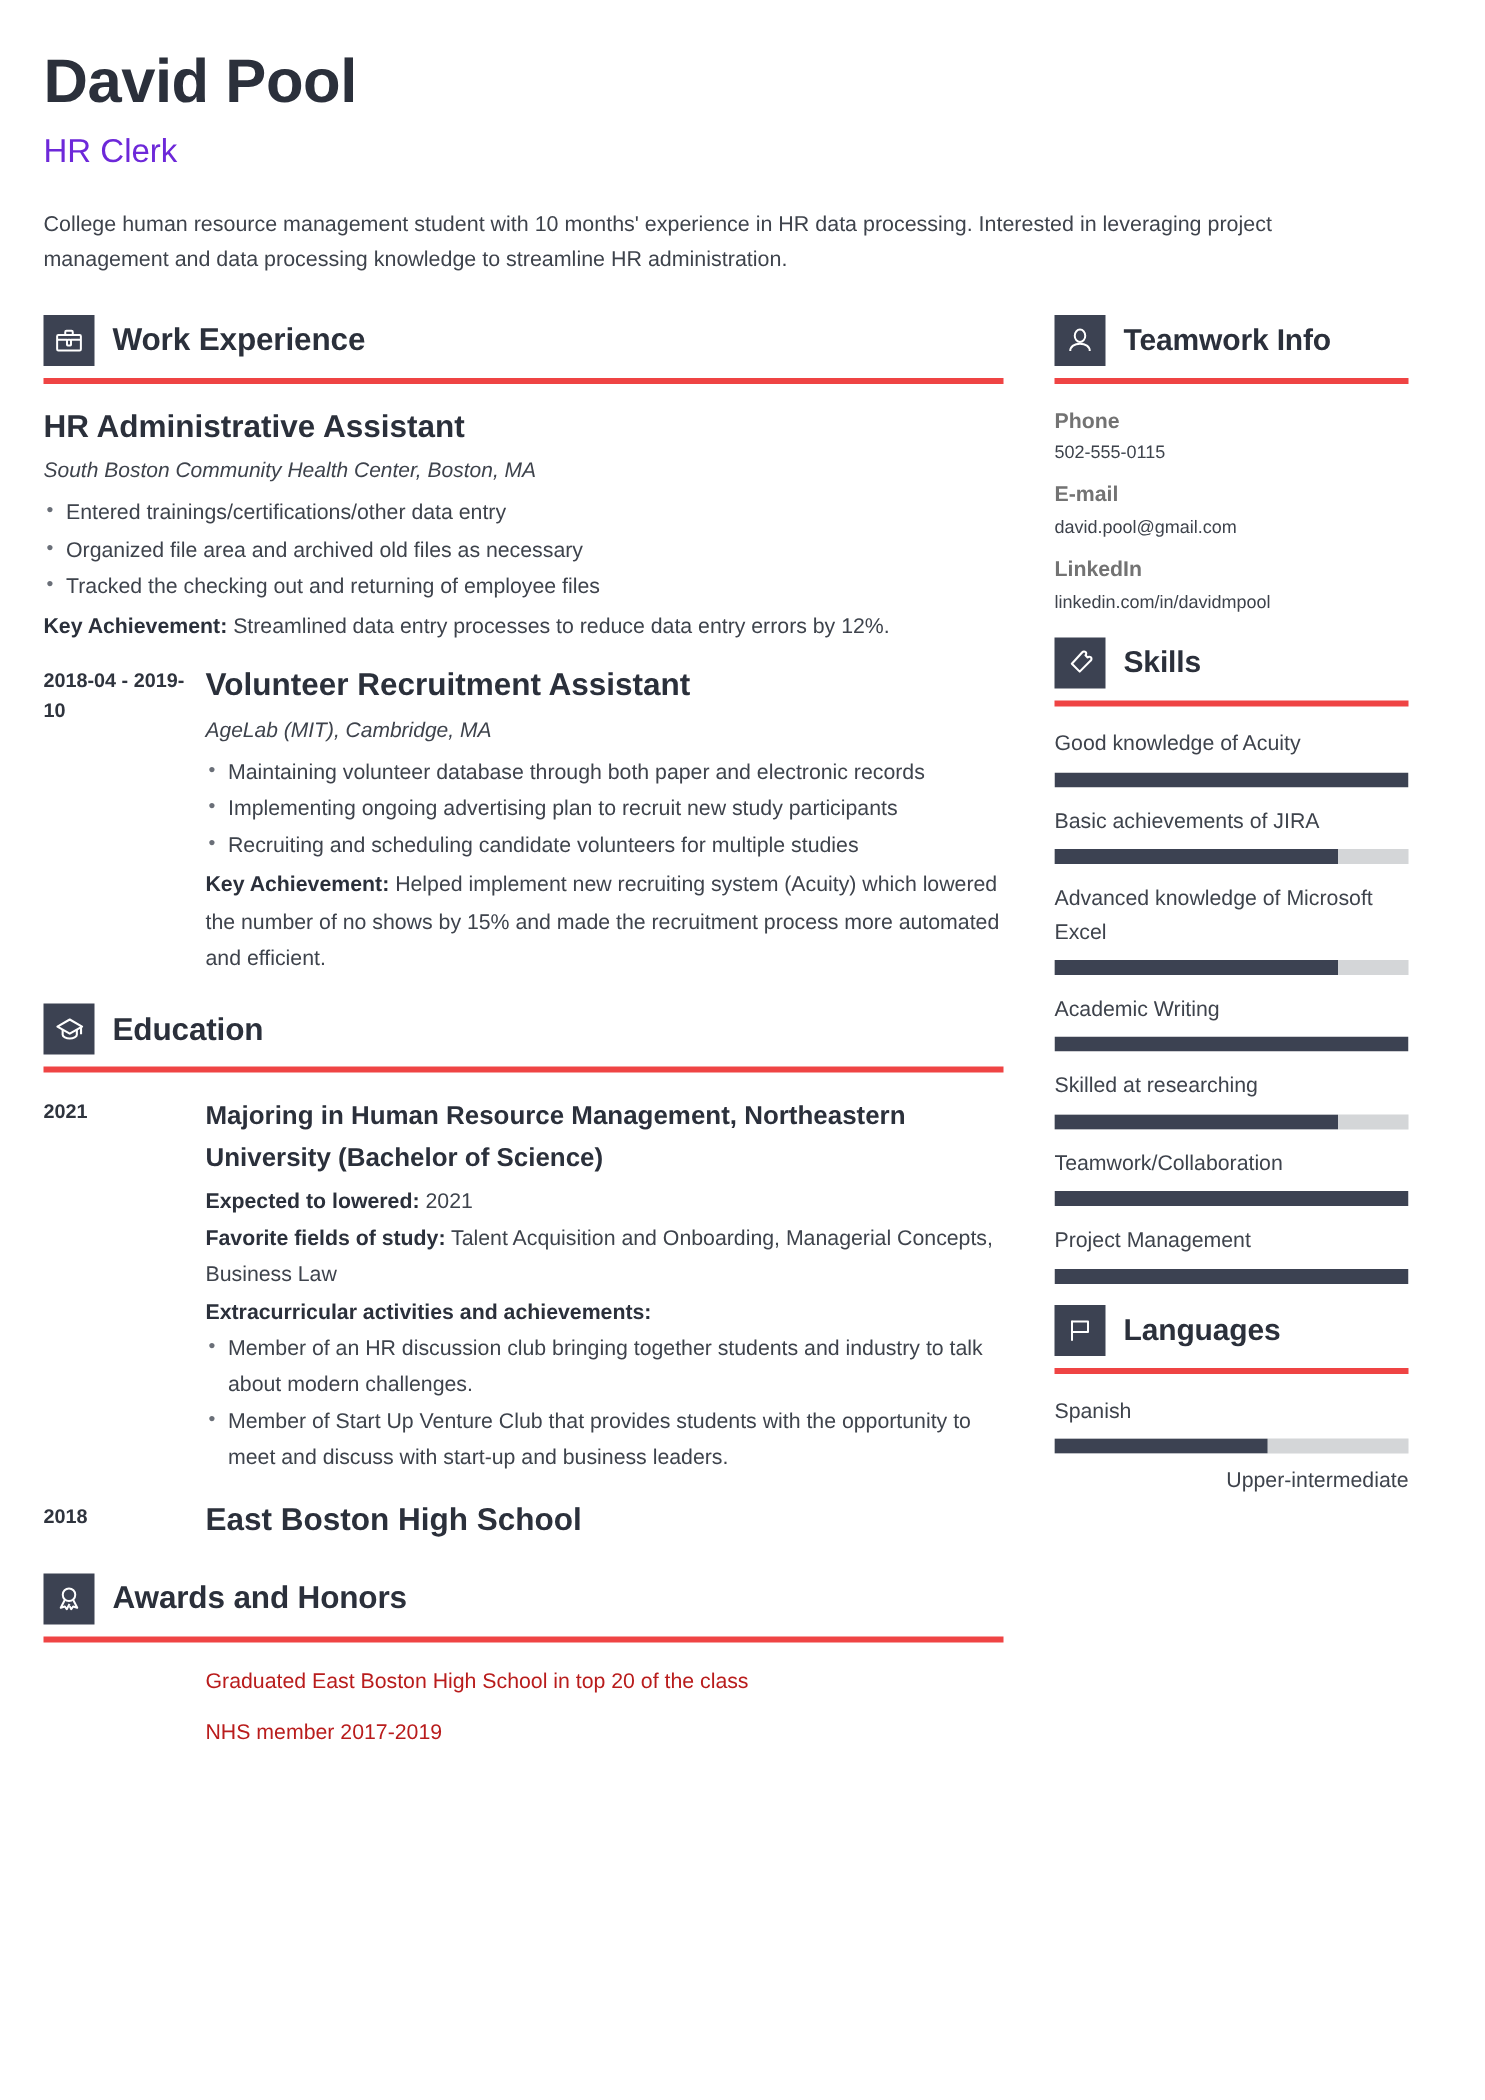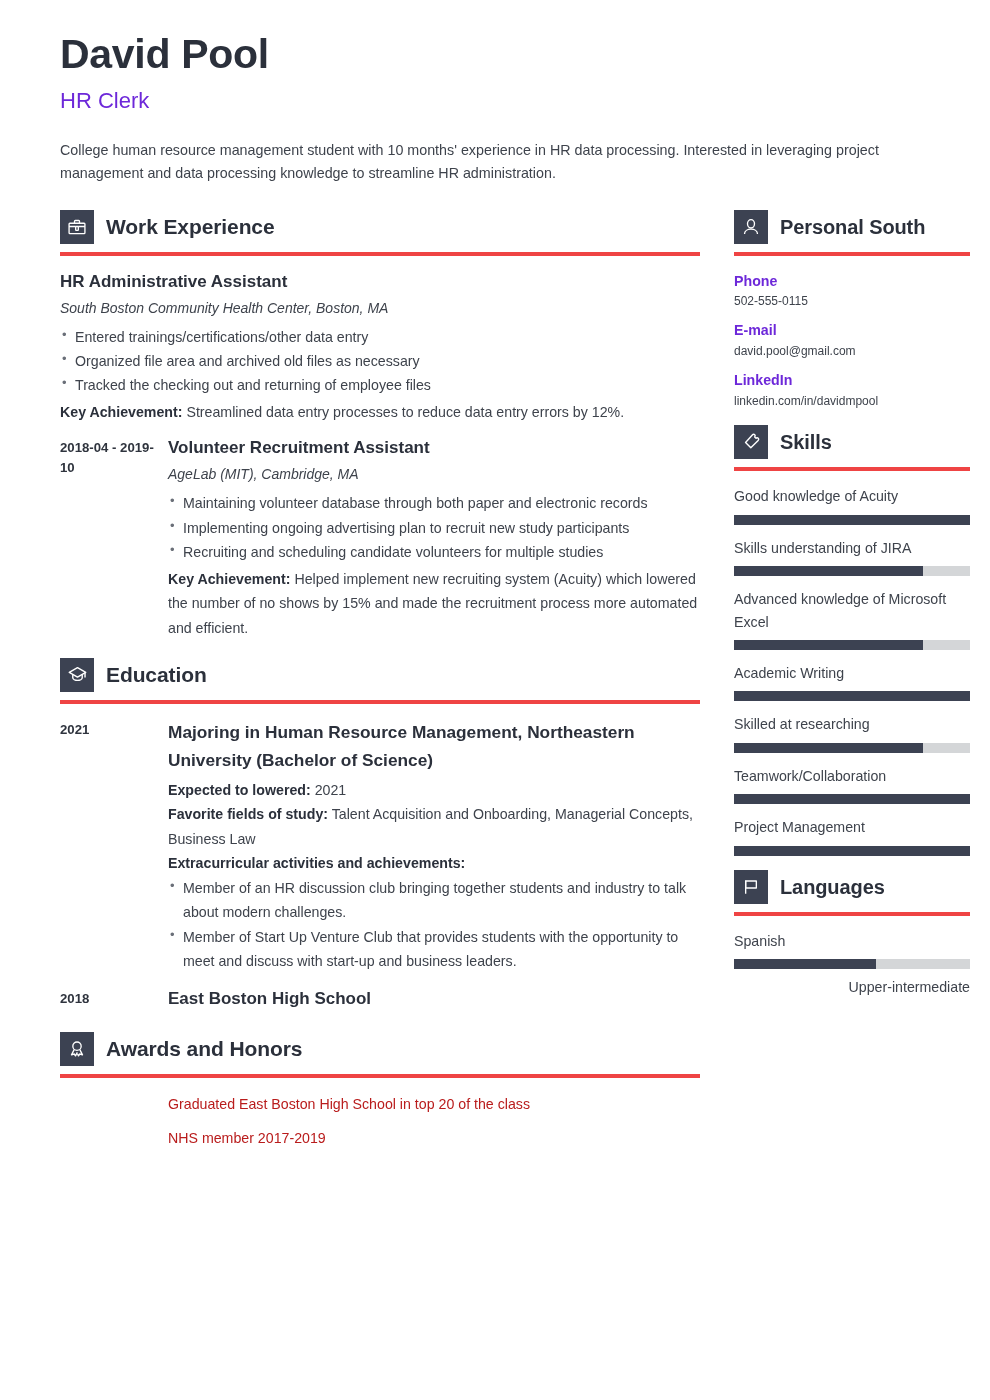--- a/index.html
+++ b/index.html
@@ -5,21 +5,21 @@
   * { box-sizing: border-box; }
   html, body { margin: 0; padding: 0; }
   body {
     width: 990px;
     height: 1400px;
     background: #ffffff;
     font-family: "Liberation Sans", sans-serif;
     color: #33373f;
     -webkit-font-smoothing: antialiased;
   }
-  .page { position: relative; width: 990px; height: 1400px; padding: 34px 40px 0 60px; }
+  .page { position: relative; width: 990px; height: 1400px; padding: 34px 40px 0 29px; }
 
   
   .name {
     font-size: 41px;
     font-weight: bold;
     line-height: 1.0;
     letter-spacing: -0.3px;
     color: #2b303b;
     margin: 0 0 14px 0;
   }
@@ -74,21 +74,21 @@
   .entry-date {
     width: 108px; flex: 0 0 108px;
     font-size: 13.2px;
     font-weight: bold;
     color: #2f343e;
     line-height: 1.52;
     padding-top: 2px;
   }
   .entry-body { flex: 1 1 auto; }
   .entry-title {
-    font-size: 17px;
+    font-size: 21px;
     font-weight: bold;
     color: #2b303b;
     line-height: 1.42;
     margin-bottom: 4px;
   }
   .entry-title.edu { font-size: 17.3px; line-height: 1.62; }
   .entry-sub {
     font-size: 14px;
     font-style: italic;
     color: #3e434c;
@@ -121,21 +121,21 @@
     line-height: 1.72;
     color: #b91c1c;
     margin-bottom: 10px;
   }
 
   
   .side-sec { margin-bottom: 4px; }
   .info-label {
     font-size: 14.2px;
     font-weight: bold;
-    color: #6d28d9;
+    color: #737373;
     line-height: 1.6;
     margin-top: 6px;
   }
   .info-value {
     font-size: 12px;
     color: #3e434c;
     line-height: 1.6;
     margin-bottom: 8px;
     word-break: break-word;
   }
@@ -275,21 +275,21 @@
     <div class="col-side">
 
       <div class="side-sec">
         <div class="sec-head">
           <span class="sec-icon">
             <svg width="20" height="20" viewBox="0 0 24 24" fill="none" stroke="#ffffff" stroke-width="1.6">
               <ellipse cx="12" cy="8.2" rx="4.2" ry="5"></ellipse>
               <path d="M4.2 20.4c0-3.6 3.5-5.9 7.8-5.9s7.8 2.3 7.8 5.9"></path>
             </svg>
           </span>
-          <span class="sec-title small">Personal South</span>
+          <span class="sec-title small">Teamwork Info</span>
         </div>
         <div>
           <div class="info-label">Phone</div>
           <div class="info-value">502-555-0115</div>
         </div>
         <div>
           <div class="info-label">E-mail</div>
           <div class="info-value">david.pool@gmail.com</div>
         </div>
         <div>
@@ -308,21 +308,21 @@
           <span class="sec-title small">Skills</span>
         </div>
 
         <div class="skill">
           <div class="skill-name">Good knowledge of Acuity</div>
           <div class="bar">
               <div class="bar-fill" style="width: 100%;"></div>
             </div>
         </div>
         <div class="skill">
-          <div class="skill-name">Skills understanding of JIRA</div>
+          <div class="skill-name">Basic achievements of JIRA</div>
           <div class="bar">
               <div class="bar-fill" style="width: 80%;"></div>
             </div>
         </div>
         <div class="skill">
           <div class="skill-name">Advanced knowledge of Microsoft Excel</div>
           <div class="bar">
               <div class="bar-fill" style="width: 80%;"></div>
             </div>
         </div>

